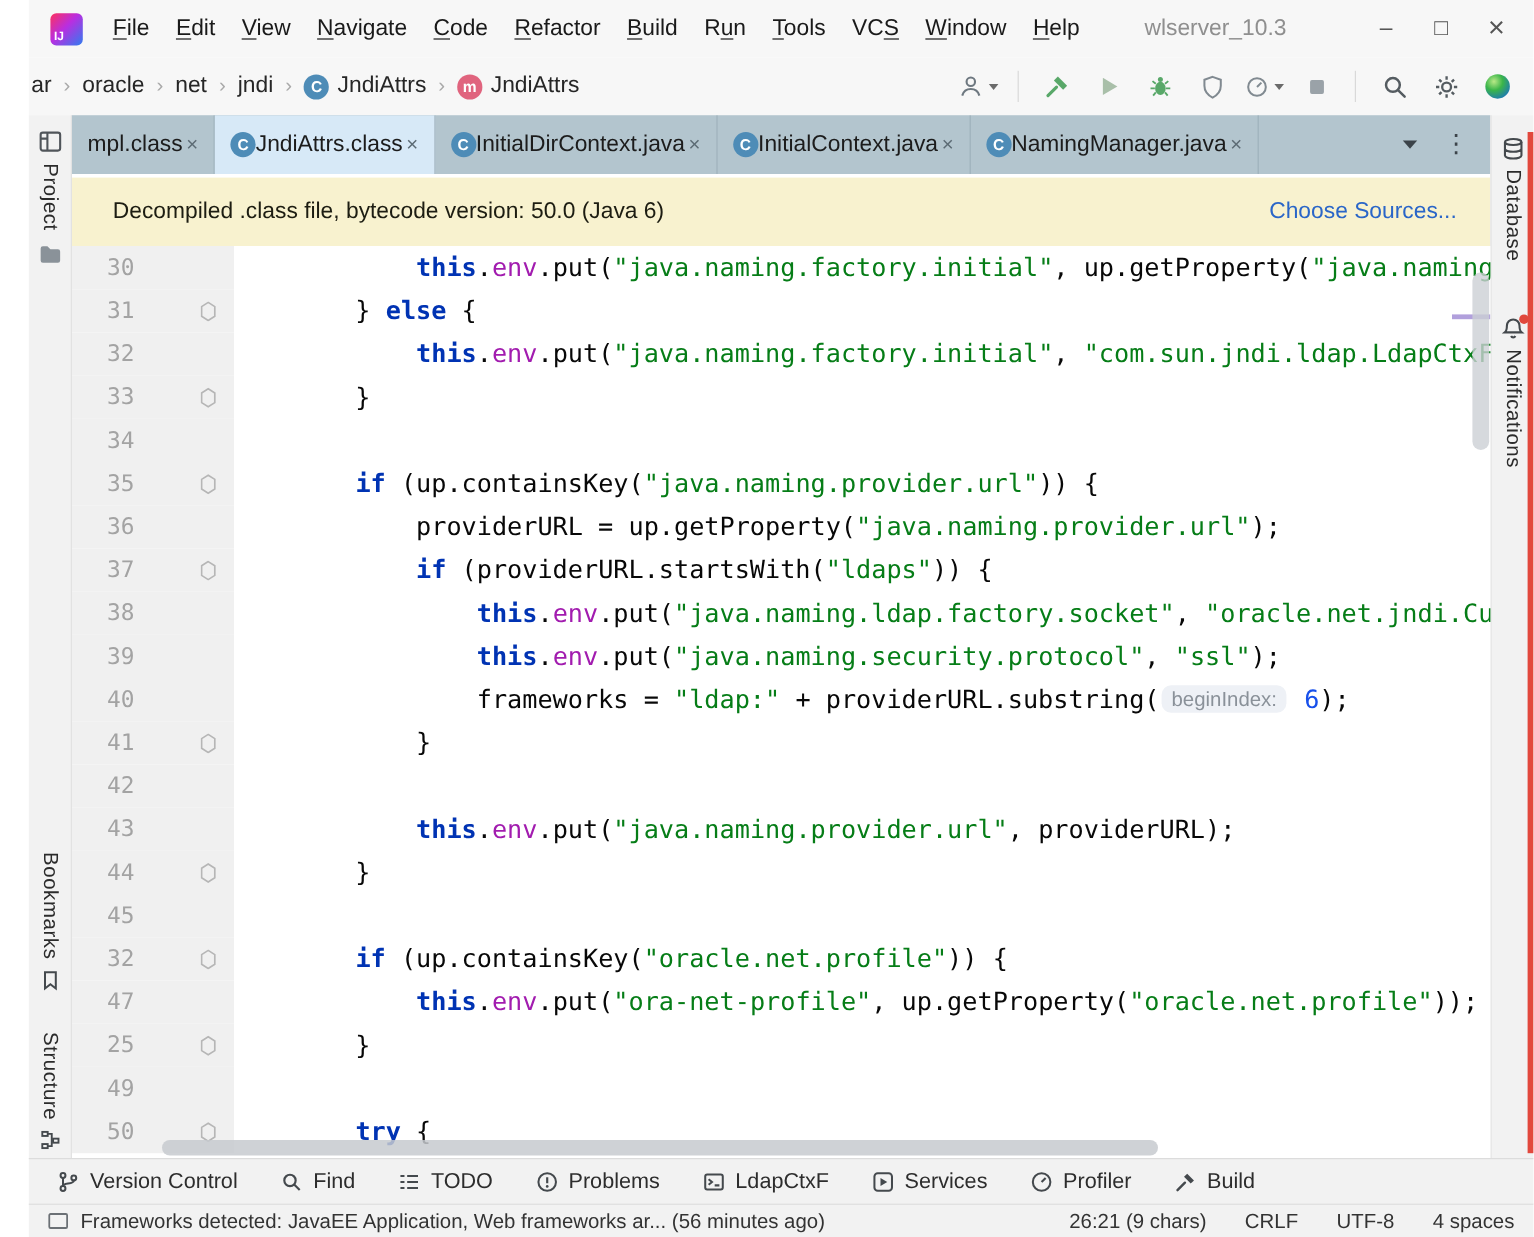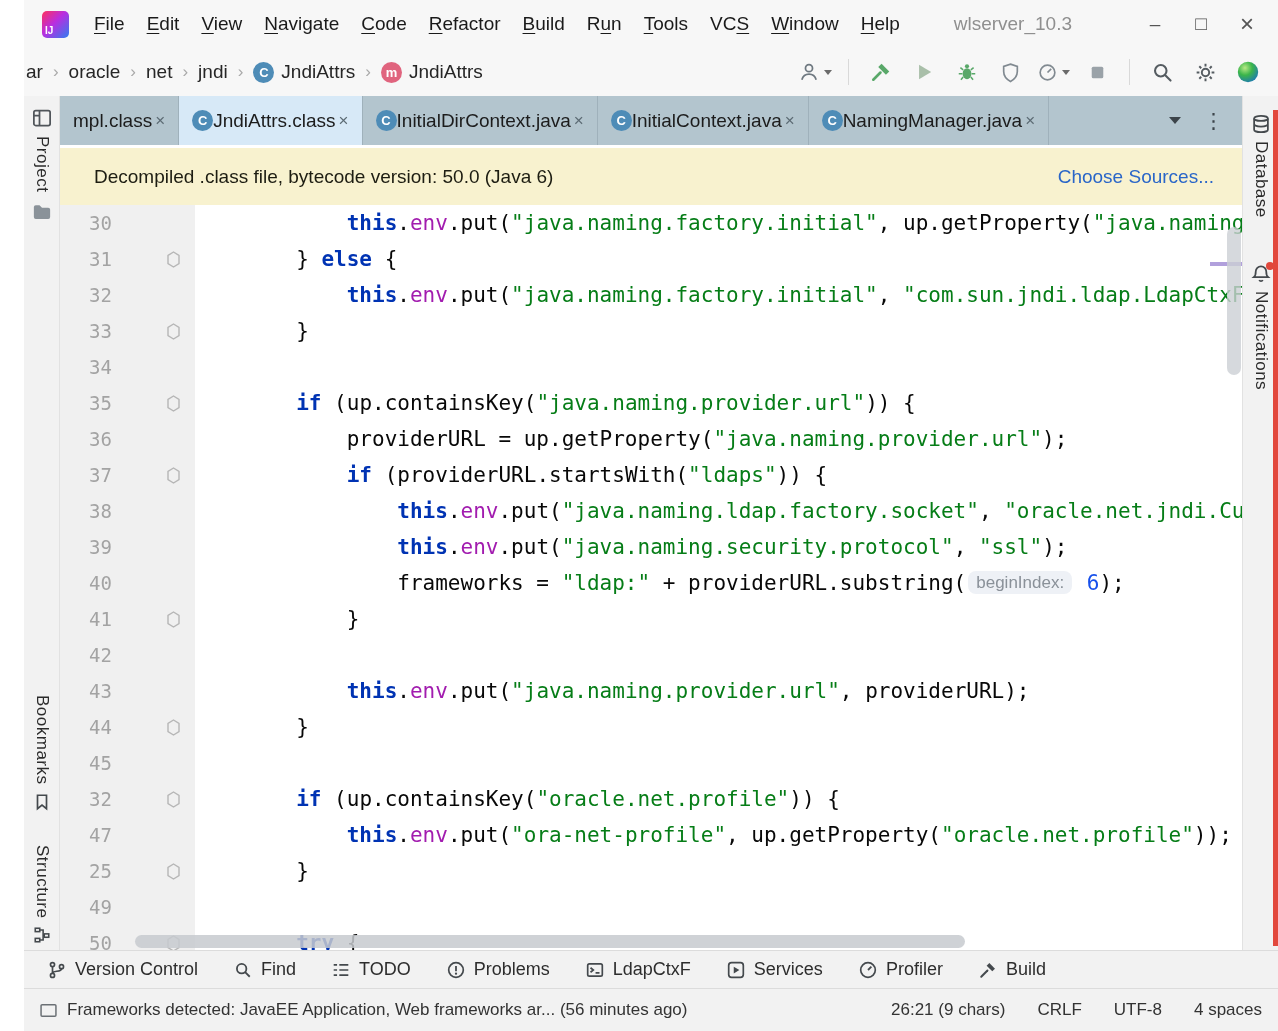--- a/index.html
+++ b/index.html
@@ -84,21 +84,21 @@
   .vscroll { position:absolute; right:1px; top:22px; width:14px; height:148px; background:#ccd0d5; border-radius:7px; opacity:.8; }
   .mark-purple { position:absolute; right:0; top:57px; width:32px; height:4px; background:#b1a0dc; }
   .red-edge { position:absolute; right:0; top:14px; bottom:4px; width:5px; background:#e2483d; z-index:6; }
 
   
   .bottombar { height:38px; background:#f2f2f2; border-top:1px solid #dcdcdc; display:flex; align-items:center;
                gap:36px; padding:0 24px; font-size:18px; color:#2d2d2d; flex:none; }
   .bb-item { display:flex; align-items:center; gap:9px; white-space:nowrap; }
 
   
-  .statusbar { height:43px; background:#f2f2f2; border-top:1px solid #dcdcdc; display:flex; align-items:center;
+  .statusbar { height:28px; background:#f2f2f2; border-top:1px solid #dcdcdc; display:flex; align-items:center;
                gap:32px; padding:0 16px; font-size:17px; color:#333; flex:none; }
   .sb-msg { display:flex; align-items:center; gap:10px; margin-right:auto; min-width:0; white-space:nowrap; }
   .icon { display:inline-flex; align-items:center; justify-content:center; }
 </style>
 </head>
 <body>
 
 <div class="app">
 
   <div class="menubar">

